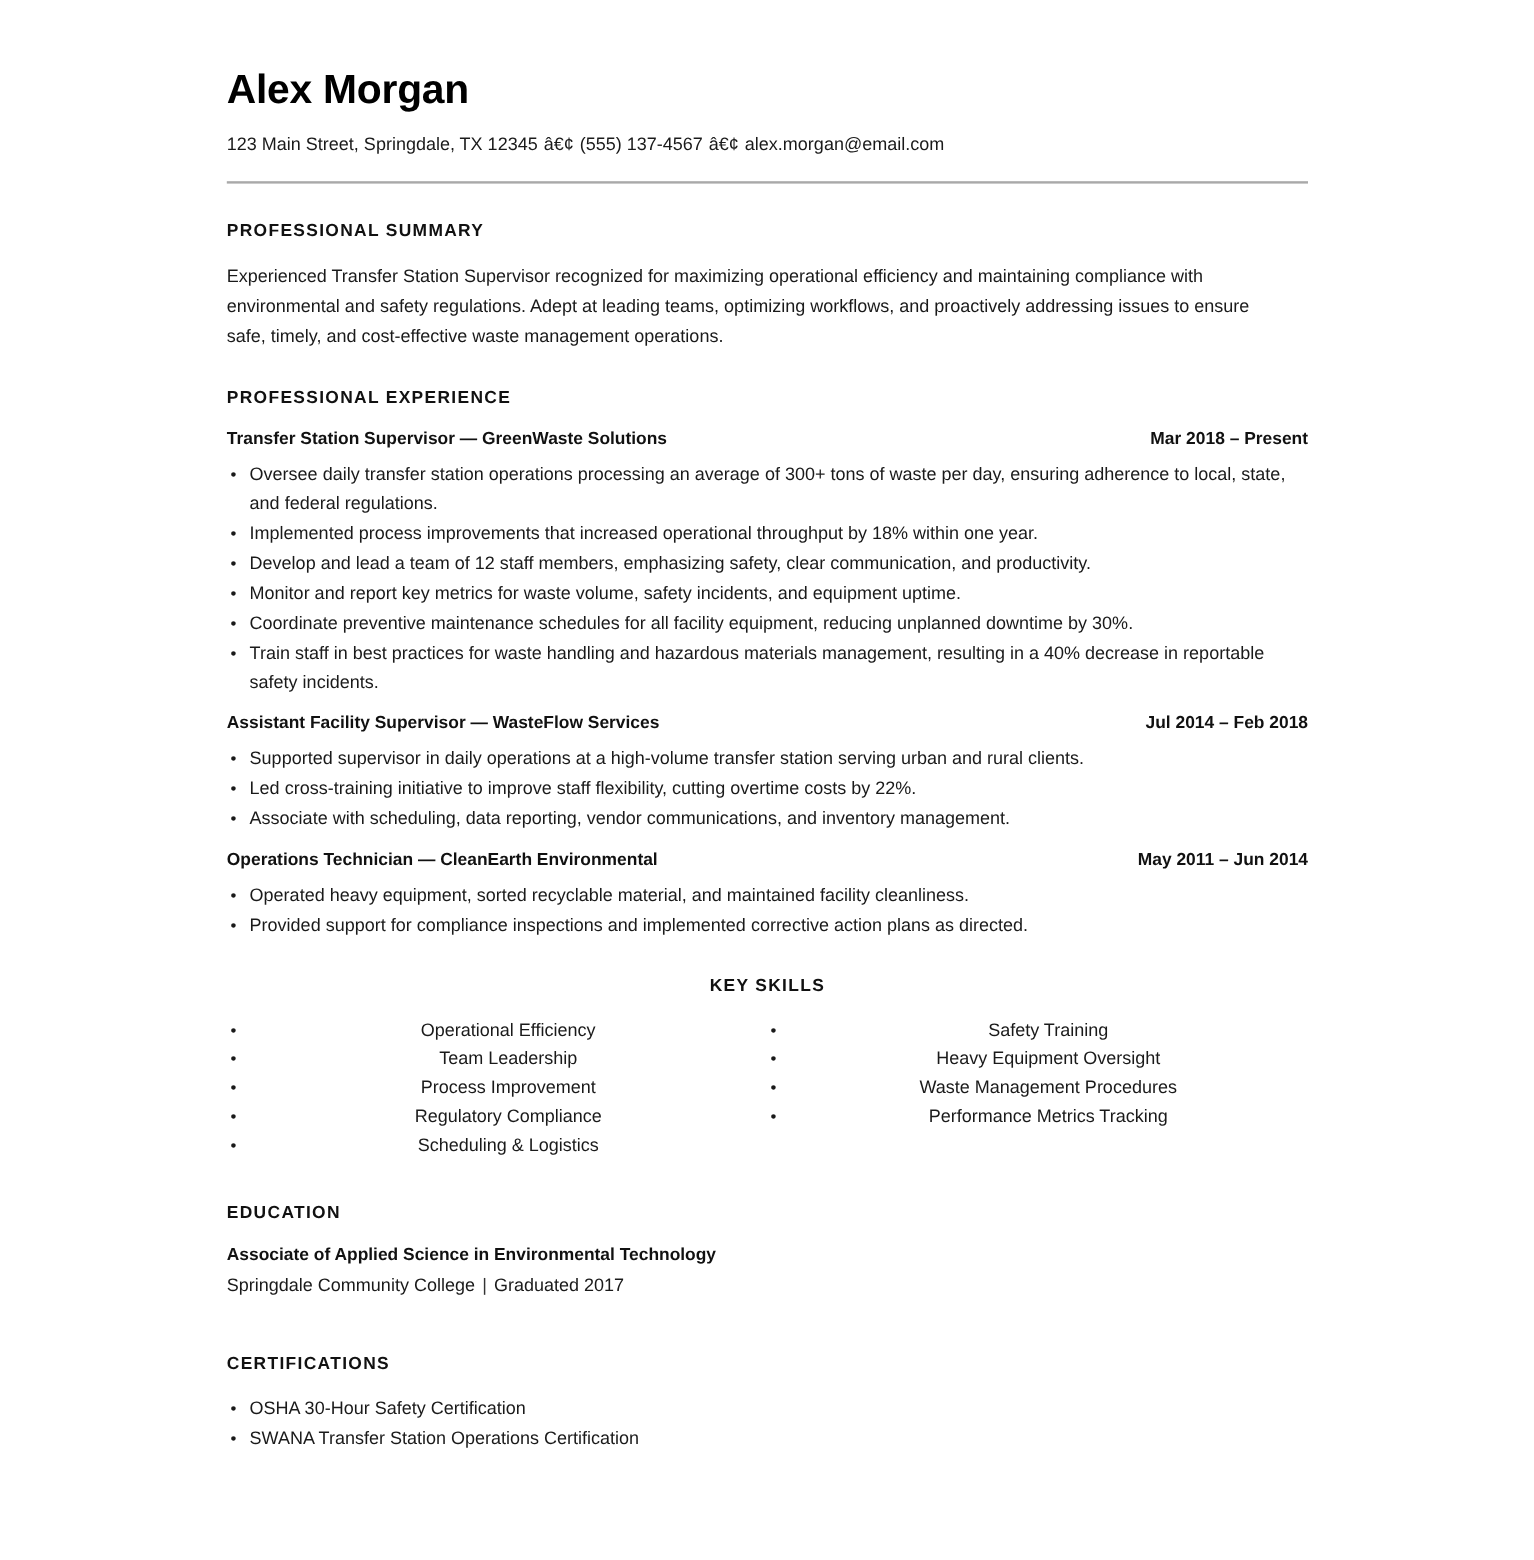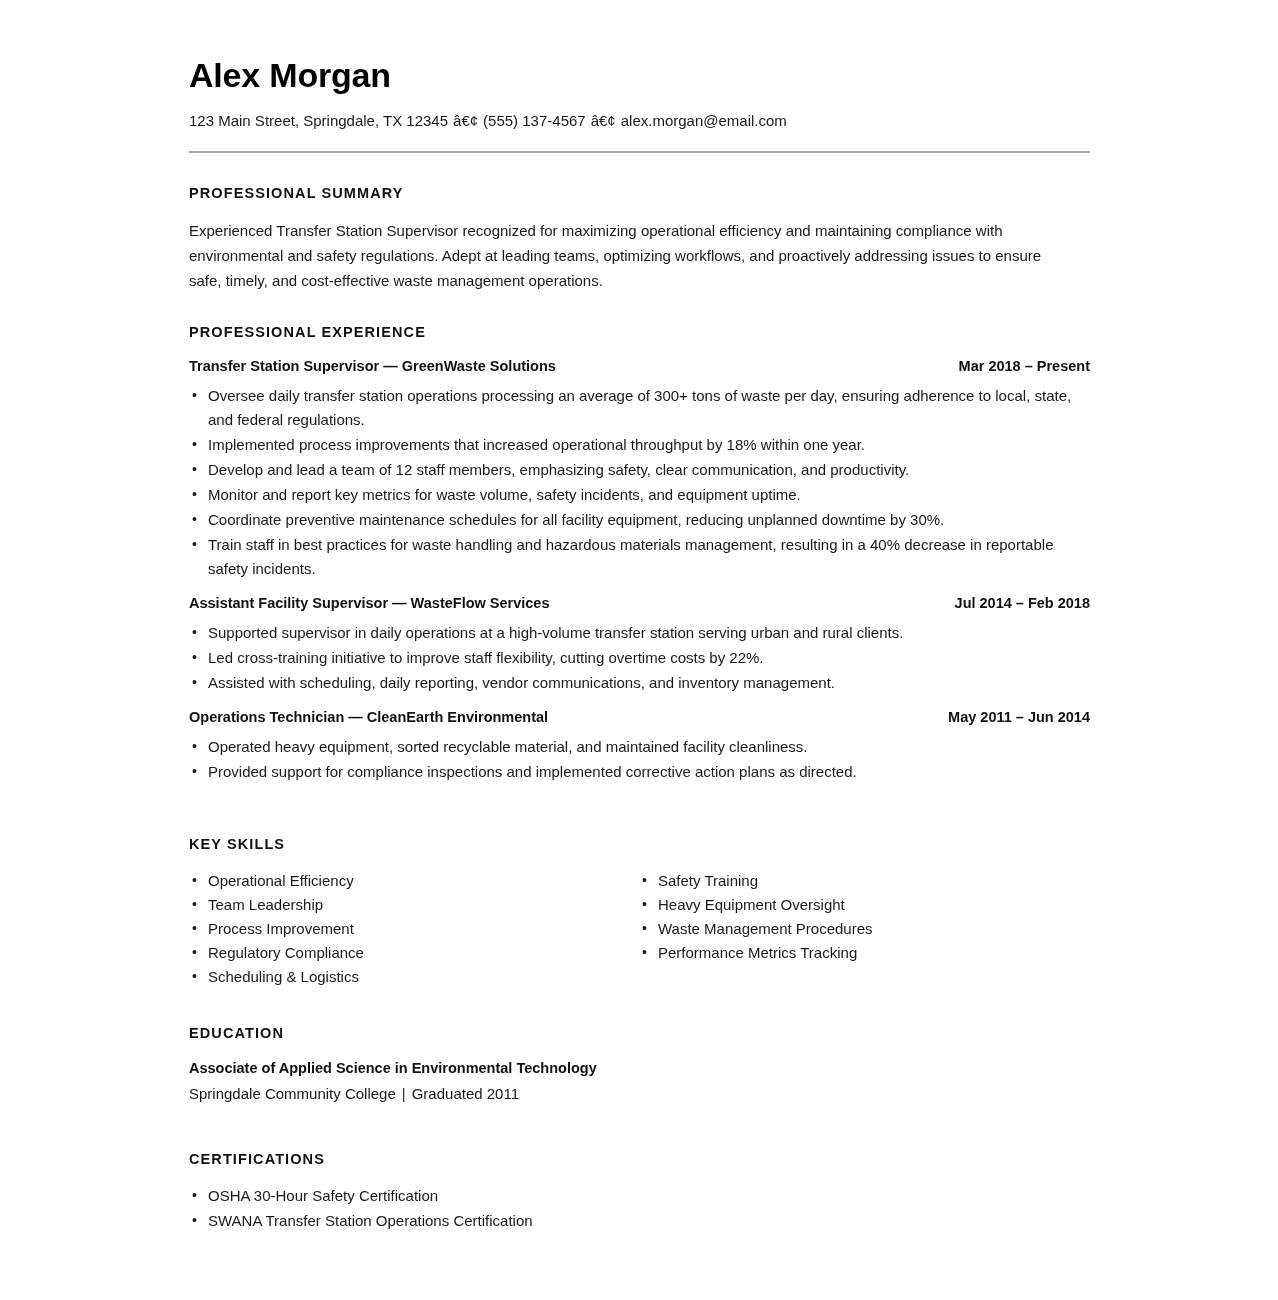--- a/index.html
+++ b/index.html
@@ -171,21 +171,22 @@
     color: #333333;
   }
 
   .section.certs {
     margin-top: 44px;
   }
   .section.education {
     margin-top: 35px;
   }
   .section.skills-section {
-    margin-top: 51px;
+    margin-top: 29px;
+    text-align: center;
   }
   .section.experience {
     margin-top: 30px;
   }
 </style>
 </head>
 <body>
 
 <div class="page">
 
@@ -221,21 +222,21 @@
     </div>
 
     <div class="job">
       <div class="job-head">
         <span class="job-title">Assistant Facility Supervisor — WasteFlow Services</span>
         <span class="job-dates">Jul 2014 – Feb 2018</span>
       </div>
       <ul class="bullets">
         <li>Supported supervisor in daily operations at a high-volume transfer station serving urban and rural clients.</li>
         <li>Led cross-training initiative to improve staff flexibility, cutting overtime costs by 22%.</li>
-        <li>Assisted with scheduling, daily reporting, vendor communications, and inventory management.</li>
+        <li>Associate with scheduling, data reporting, vendor communications, and inventory management.</li>
       </ul>
     </div>
 
     <div class="job">
       <div class="job-head">
         <span class="job-title">Operations Technician — CleanEarth Environmental</span>
         <span class="job-dates">May 2011 – Jun 2014</span>
       </div>
       <ul class="bullets">
         <li>Operated heavy equipment, sorted recyclable material, and maintained facility cleanliness.</li>
@@ -264,21 +265,21 @@
           <li>Performance Metrics Tracking</li>
         </ul>
       </div>
     </div>
   </div>
 
   <div class="section education">
     <h2 class="section-title">EDUCATION</h2>
     <p class="edu-degree">Associate of Applied Science in Environmental Technology</p>
     <p class="edu-school">
-      <span>Springdale Community College</span><span class="pipe">|</span><span>Graduated 2011</span>
+      <span>Springdale Community College</span><span class="pipe">|</span><span>Graduated 2017</span>
     </p>
   </div>
 
   <div class="section certs">
     <h2 class="section-title">CERTIFICATIONS</h2>
     <ul class="bullets">
       <li>OSHA 30-Hour Safety Certification</li>
       <li>SWANA Transfer Station Operations Certification</li>
     </ul>
   </div>

